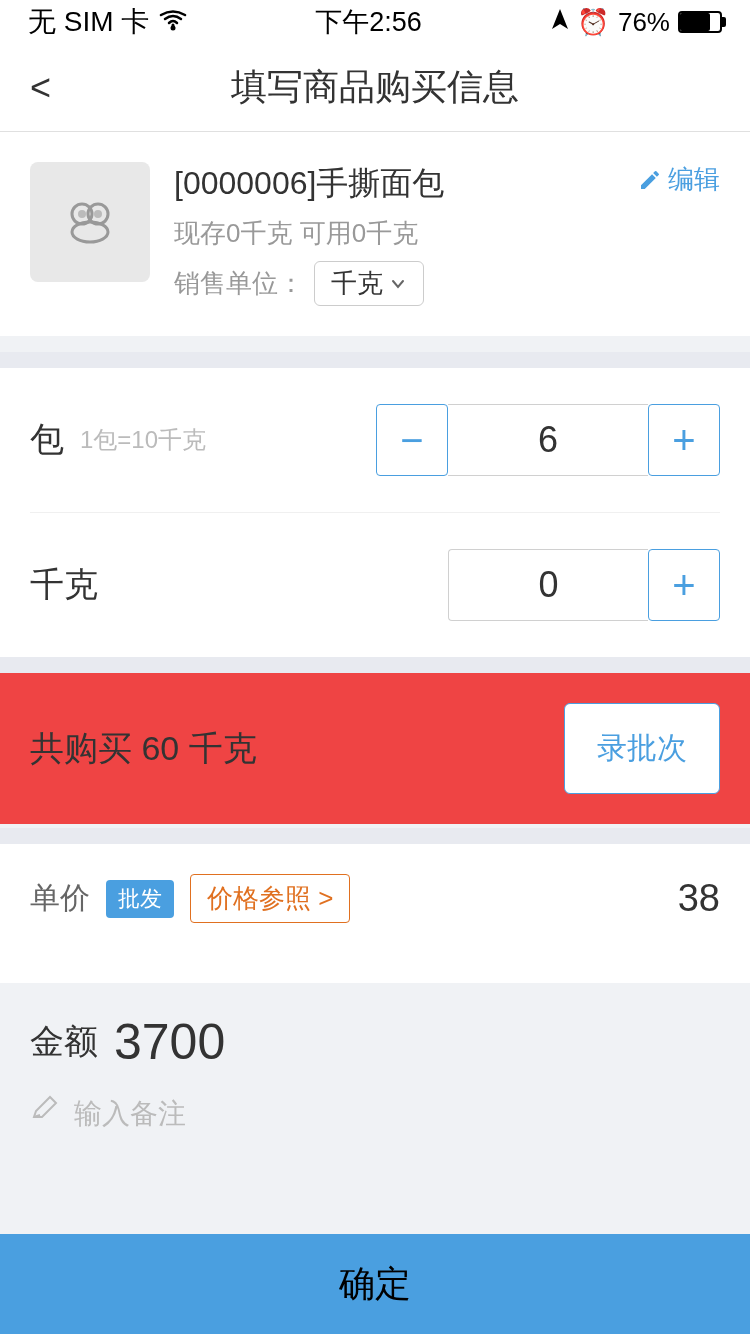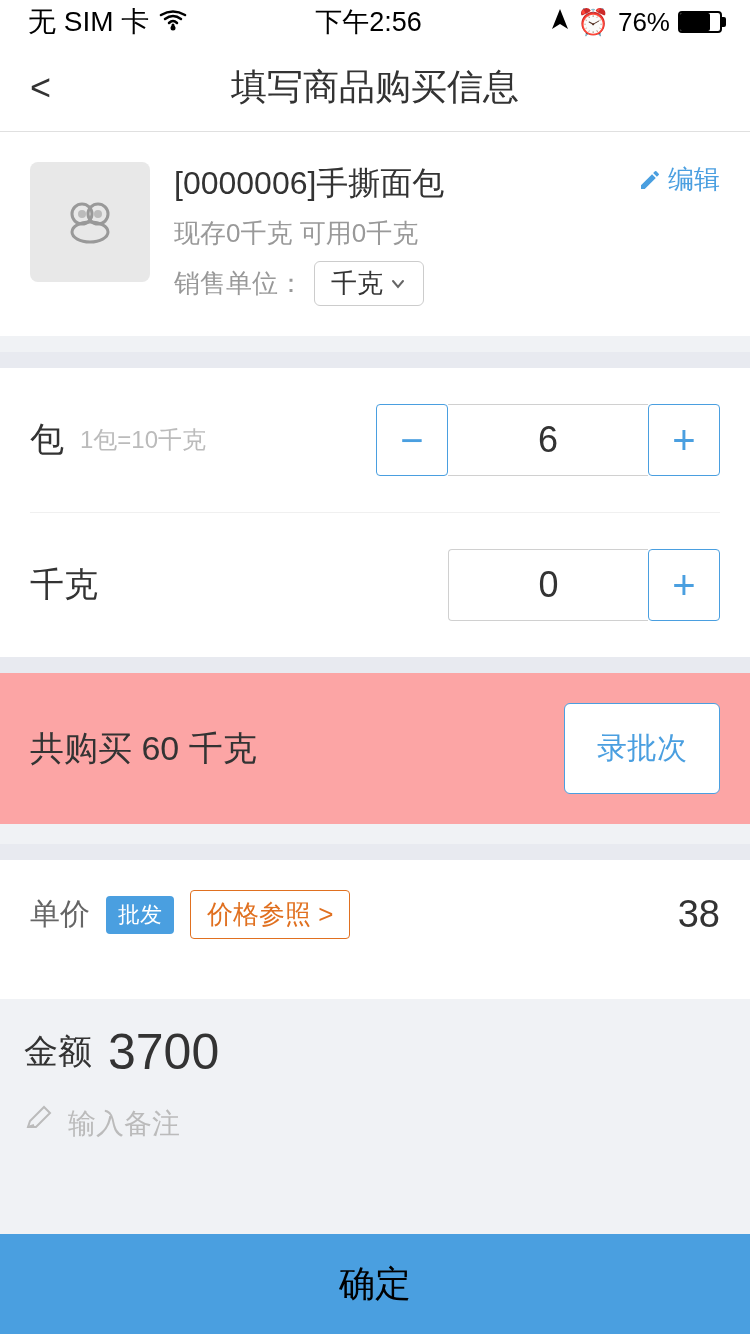--- a/index.html
+++ b/index.html
@@ -191,26 +191,26 @@
       text-align: center;
       font-size: 36px;
       color: #333;
       background: #fff;
       outline: none;
       border-radius: 4px 0 0 4px;
     }
 
     
     .summary-section {
-      background: #fca5a5;
+      background: #ef4444;
       padding: 30px;
       display: flex;
       align-items: center;
       justify-content: space-between;
-      margin-bottom: 20px;
+      margin-bottom: 4px;
     }
     .summary-text {
       font-size: 34px;
       color: #333;
     }
     .batch-btn {
       border: 1px solid #4a9fe0;
       color: #4a9fe0;
       background: #fff;
       padding: 24px 32px;
@@ -254,21 +254,21 @@
     .price-value {
       margin-left: auto;
       font-size: 38px;
       color: #333;
       font-weight: 500;
     }
 
     
     .amount-section {
       background: #f0f2f5;
-      padding: 24px;
+      padding: 30px;
     }
     .amount-row {
       display: flex;
       align-items: center;
       gap: 16px;
       margin-bottom: 24px;
     }
     .amount-label { font-size: 34px; color: #333; }
     .amount-value { font-size: 50px; color: #333; font-weight: 500; }
     .remark-row {

